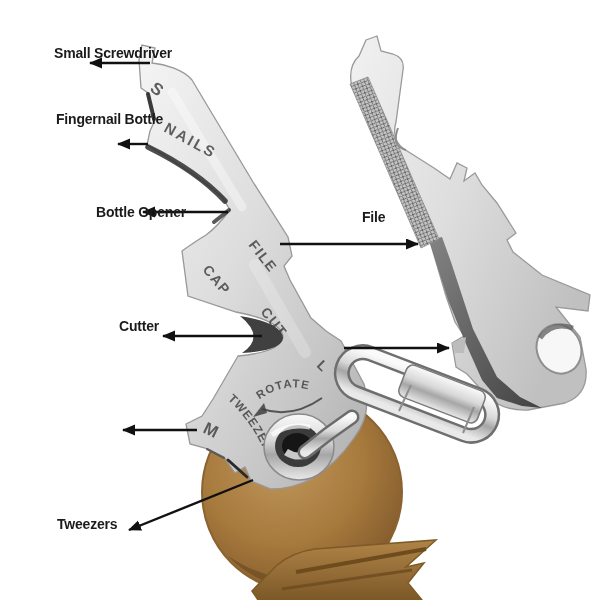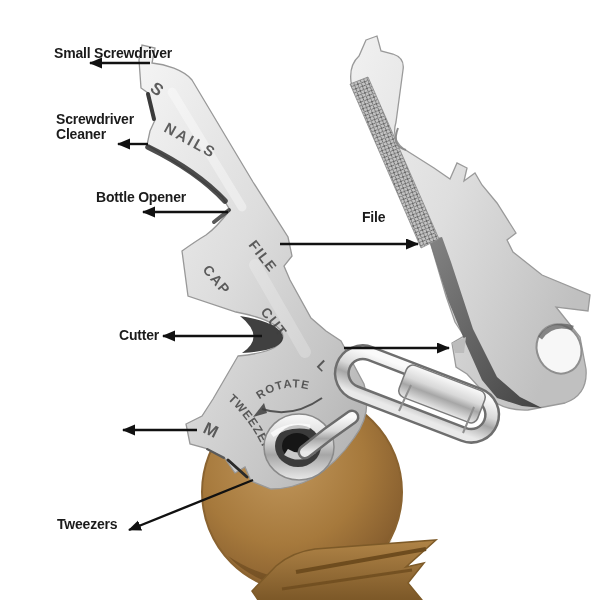--- a/index.html
+++ b/index.html
@@ -148,19 +148,19 @@
     <line x1="228" y1="212" x2="143" y2="212" marker-end="url(#arrowhead)"></line>
     <line x1="280" y1="244" x2="418" y2="244" marker-end="url(#arrowhead)"></line>
     <line x1="262" y1="336" x2="163" y2="336" marker-end="url(#arrowhead)"></line>
     <line x1="344" y1="348" x2="449" y2="348" marker-end="url(#arrowhead)"></line>
     <line x1="197" y1="430" x2="123" y2="430" marker-end="url(#arrowhead)"></line>
     <line x1="253" y1="480" x2="129" y2="530" marker-end="url(#arrowhead)"></line>
   </g>
 </svg>
 
 <div class="lbl" style="left:22px;top:46px;width:118px">Small Screwdriver</div>
-<div class="lbl" style="left:24px;top:112px;width:112px">Screwdriver Cleaner</div>
-<div class="lbl" style="left:64px;top:190px;width:100px">Bottle Opener</div>
+<div class="lbl" style="left:24px;top:112px;width:112px">Fingernail Bottle</div>
+<div class="lbl" style="left:64px;top:205px;width:100px">Bottle Opener</div>
 <div class="lbl" style="left:330px;top:210px">File</div>
-<div class="lbl" style="left:87px;top:328px">Cutter</div>
+<div class="lbl" style="left:87px;top:319px">Cutter</div>
 <div class="lbl" style="left:25px;top:517px">Tweezers</div>
 
 </div>
 
 </body></html>

